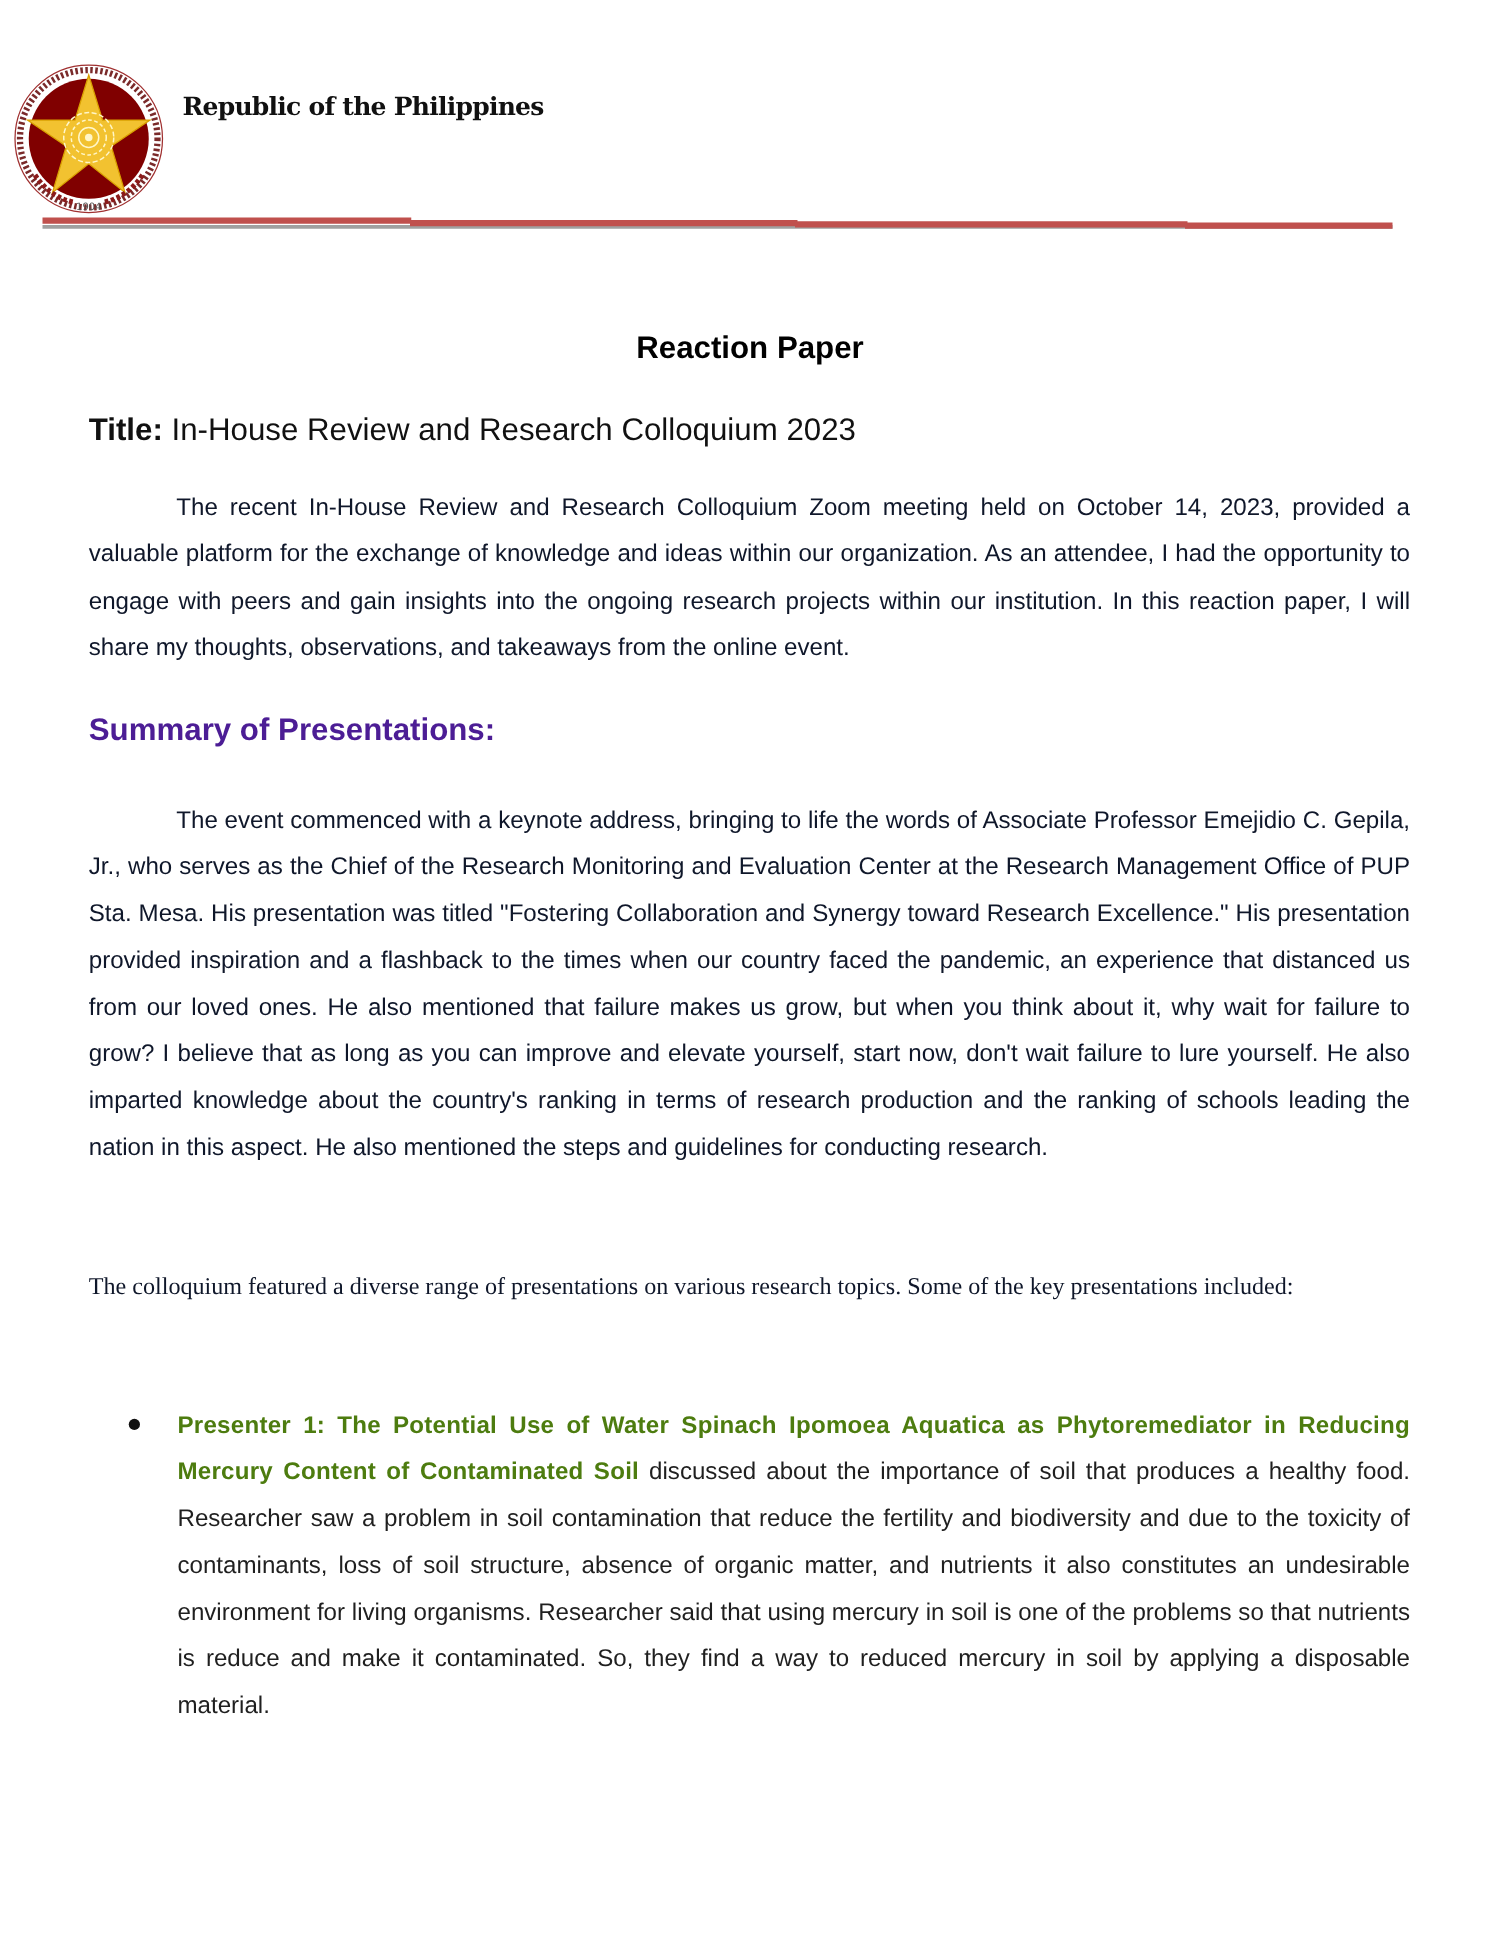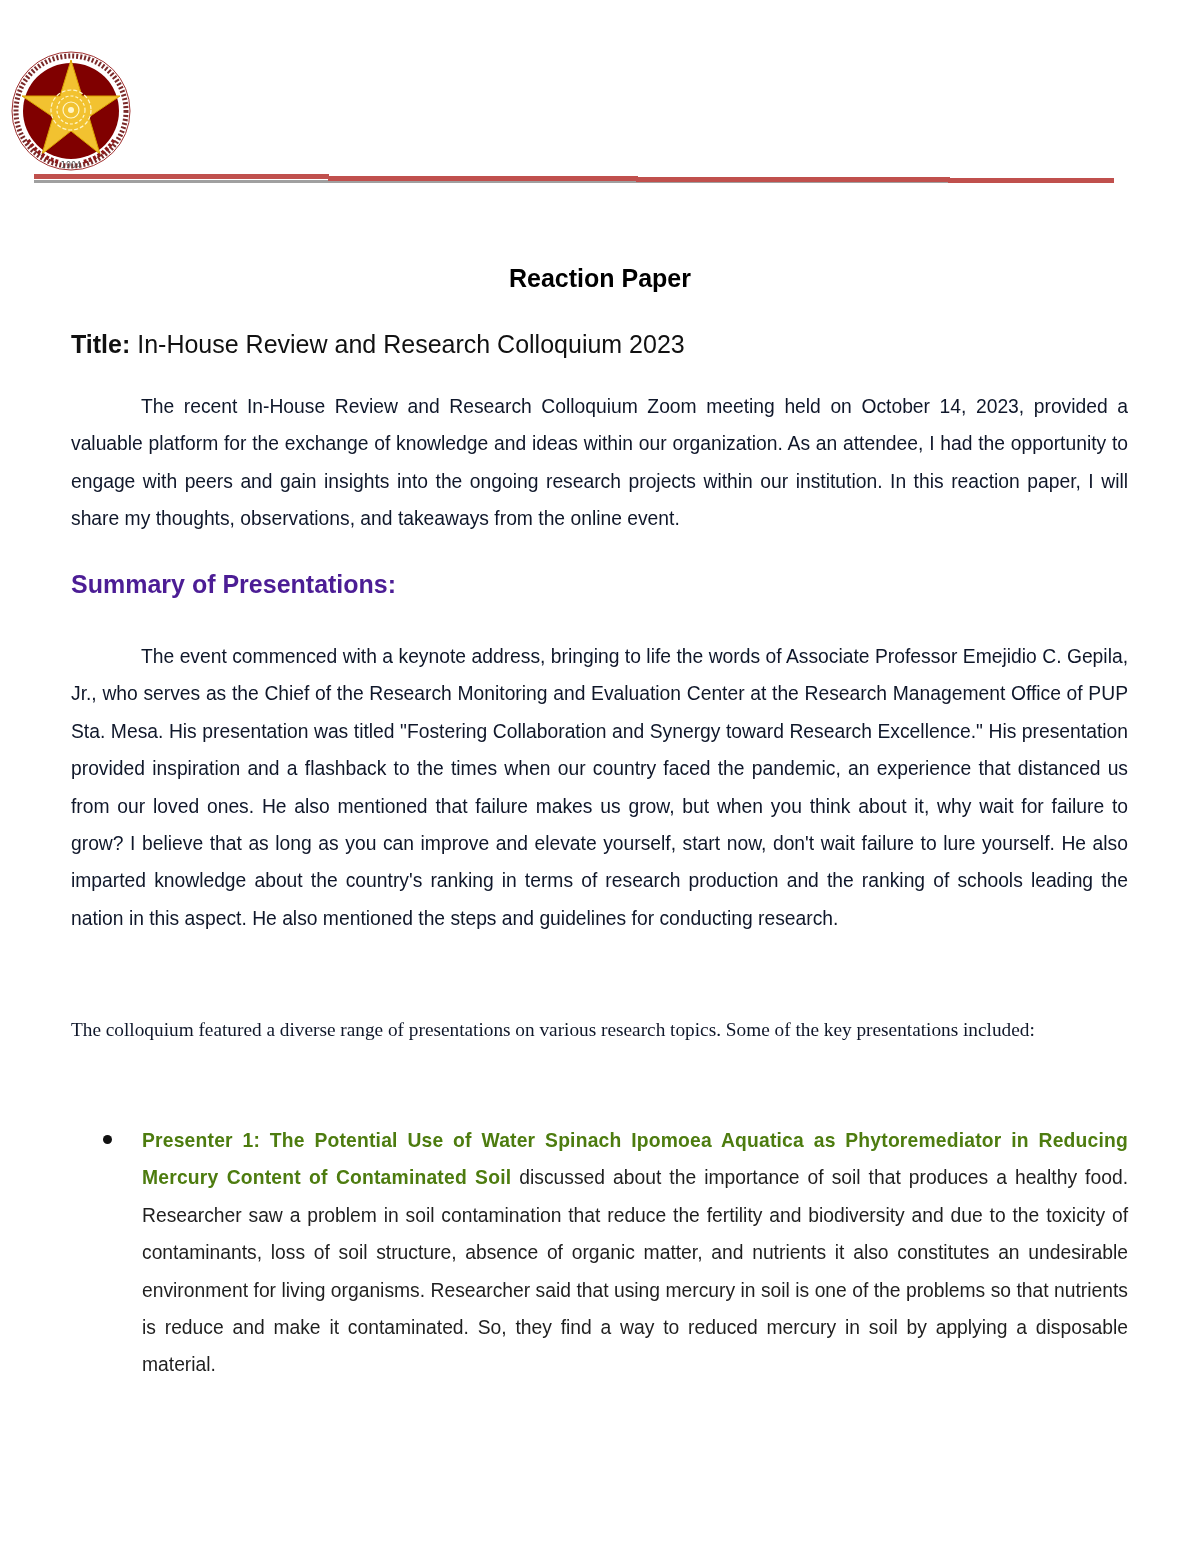--- a/index.html
+++ b/index.html
@@ -38,20 +38,21 @@
     <polygon points="61,10 72,46 110,46 79,67 90,104 61,81 32,104 43,67 12,46 50,46" fill="#f2c230" stroke="#d9a000" stroke-width="1"></polygon>
     <circle cx="61" cy="60" r="20" fill="none" stroke="#fff6c8" stroke-width="1.2" stroke-dasharray="4 2"></circle>
     <circle cx="61" cy="60" r="14" fill="none" stroke="#fff6c8" stroke-width="1.2" stroke-dasharray="3 2"></circle>
     <circle cx="61" cy="60" r="8" fill="none" stroke="#fff6c8" stroke-width="1.2"></circle>
     <circle cx="61" cy="60" r="3" fill="#fff6c8"></circle>
     <path d="M18,90 Q30,108 50,112" fill="none" stroke="#8b1a1a" stroke-width="4" stroke-dasharray="3 2"></path>
     <path d="M104,90 Q92,108 72,112" fill="none" stroke="#8b1a1a" stroke-width="4" stroke-dasharray="3 2"></path>
     <text x="61" y="118" text-anchor="middle" font-size="8" fill="#555" font-family="DejaVu Sans, sans-serif">1904</text>
   </svg>
   <div class="head-text">
+    <div class="l1">Republic of the Philippines</div>
   </div>
 
   <div class="rule-shadow" style="left:34px; top:180px; width:1080px;"></div>
   <div class="rule" style="left:34px; top:174px; width:295px;"></div>
   <div class="rule" style="left:328px; top:176px; width:310px;"></div>
   <div class="rule" style="left:636px; top:177px; width:314px;"></div>
   <div class="rule" style="left:948px; top:178px; width:166px;"></div>
 </div>
 
 <div class="doc-title">Reaction Paper</div>

